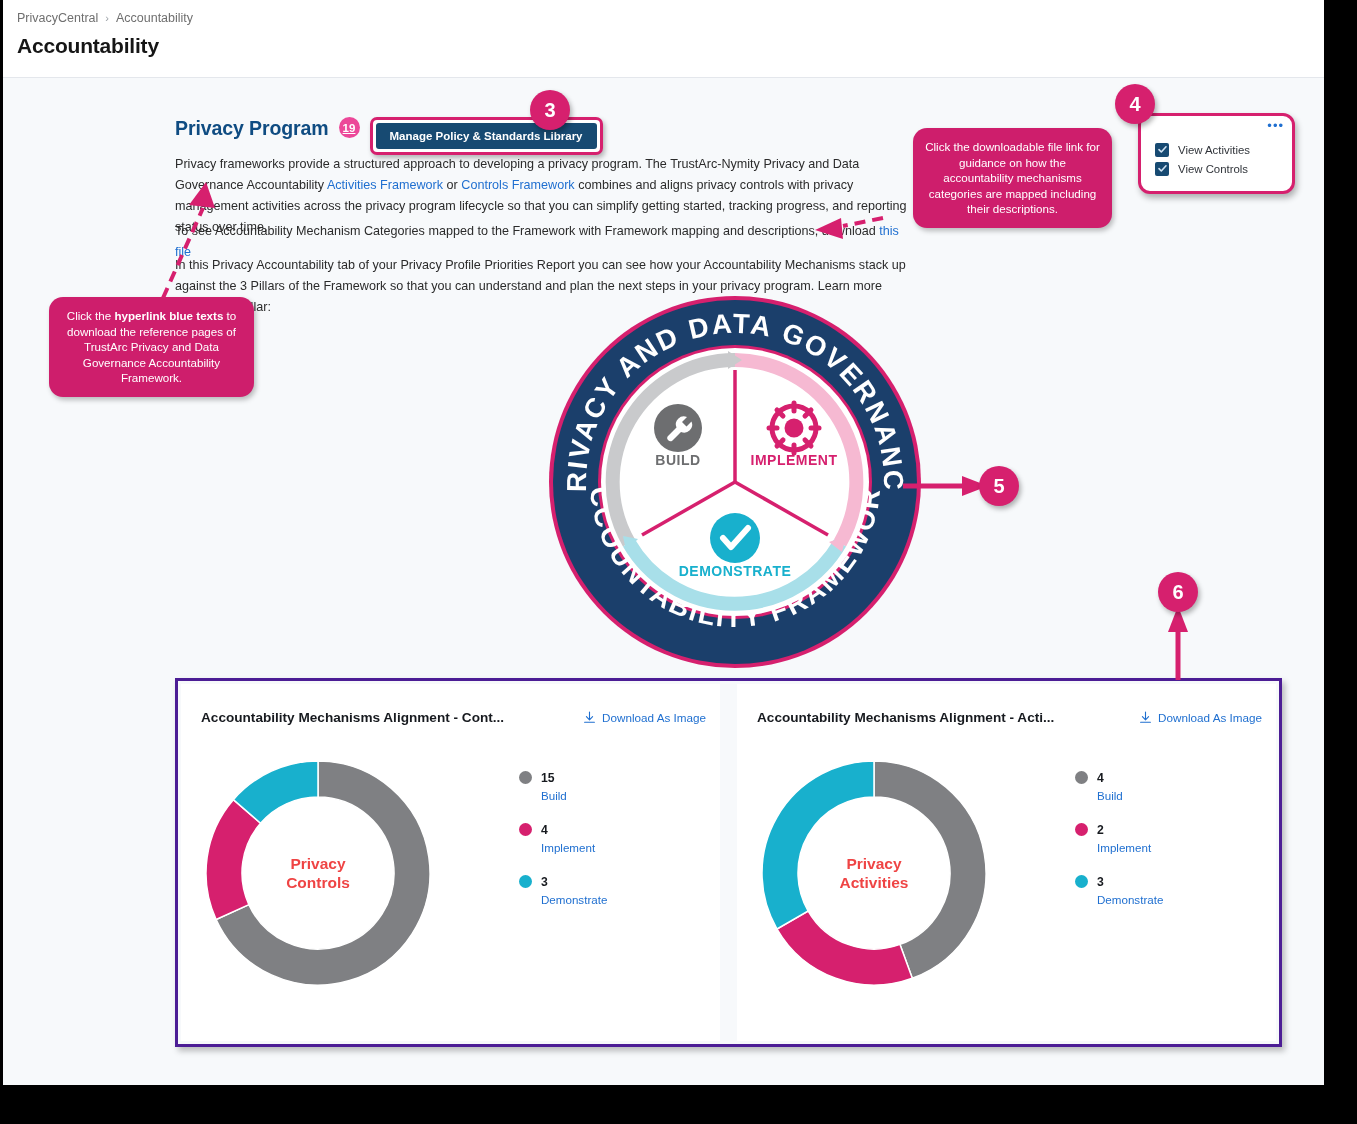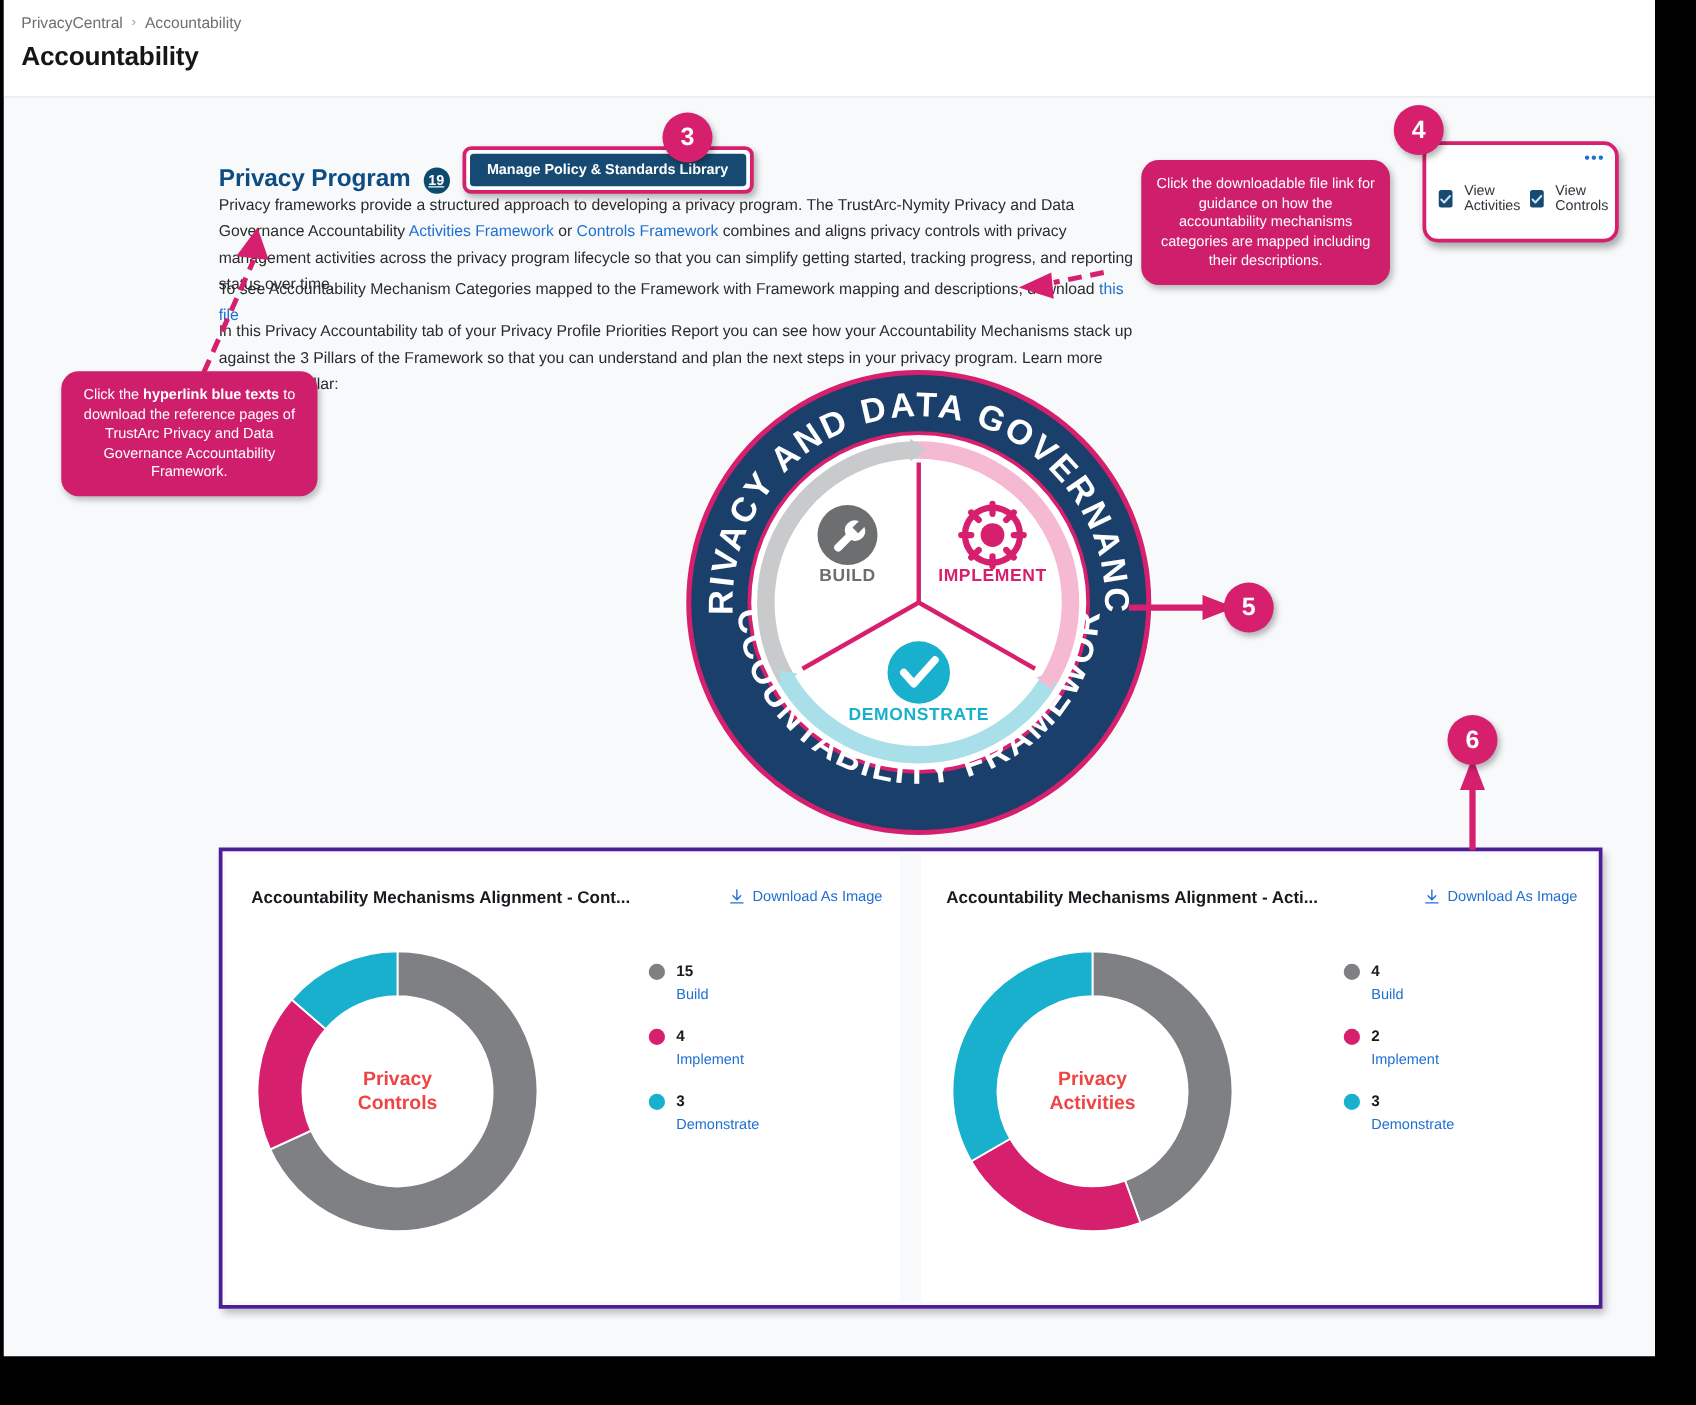--- a/index.html
+++ b/index.html
@@ -37,26 +37,26 @@
     font-size: 21px; font-weight: bold; color: #161616;
     letter-spacing: -0.2px;
   }
 
   
   #body { position: absolute; left: 0; top: 78px; width: 1321px; height: 1007px; }
 
   
   #pp-row {
     position: absolute; left: 172px; top: 39px;
-    display: flex; align-items: flex-end; gap: 10px;
+    display: flex; align-items: flex-start; gap: 10px;
   }
   #pp-title { font-size: 19.5px; font-weight: bold; color: #0f4c82; letter-spacing: -0.1px; }
   #pp-badge {
     width: 21px; height: 21px; border-radius: 50%;
-    background: #0c4a6e; color: #fff;
+    background: #ec4899; color: #fff;
     font-size: 11.5px; font-weight: bold;
     display: flex; align-items: center; justify-content: center; text-decoration: underline;
   }
   #manage-btn-wrap {
     position: relative;
     border: 3px solid #d6206e; border-radius: 7px;
     padding: 3px; background: #fff;
     box-shadow: 2px 3px 5px rgba(0,0,0,0.28);
   }
   #manage-btn {
@@ -118,21 +118,21 @@
     box-shadow: 2px 4px 6px rgba(0,0,0,0.3);
     z-index: 30;
   }
   #view-dots {
     position: absolute; right: 8px; top: 2px;
     color: #1f6fd0; font-size: 13px; letter-spacing: 1px; cursor: pointer;
   }
   #view-inner {
     position: absolute; left: 6px; top: 18px;
     width: 139px; height: 50px; background: #fff;
-    display: flex; justify-content: center; gap: 5px;
+    display: flex; flex-direction: column; justify-content: center; gap: 5px;
     padding-left: 8px;
   }
   .check-row { display: flex; align-items: center; gap: 9px; cursor: pointer; }
   .checkbox {
     width: 14px; height: 14px; border-radius: 2px;
     background: #174a72;
     display: flex; align-items: center; justify-content: center;
   }
   .checkbox svg { display: block; }
   .check-label { font-size: 11.4px; color: #30343a; }

